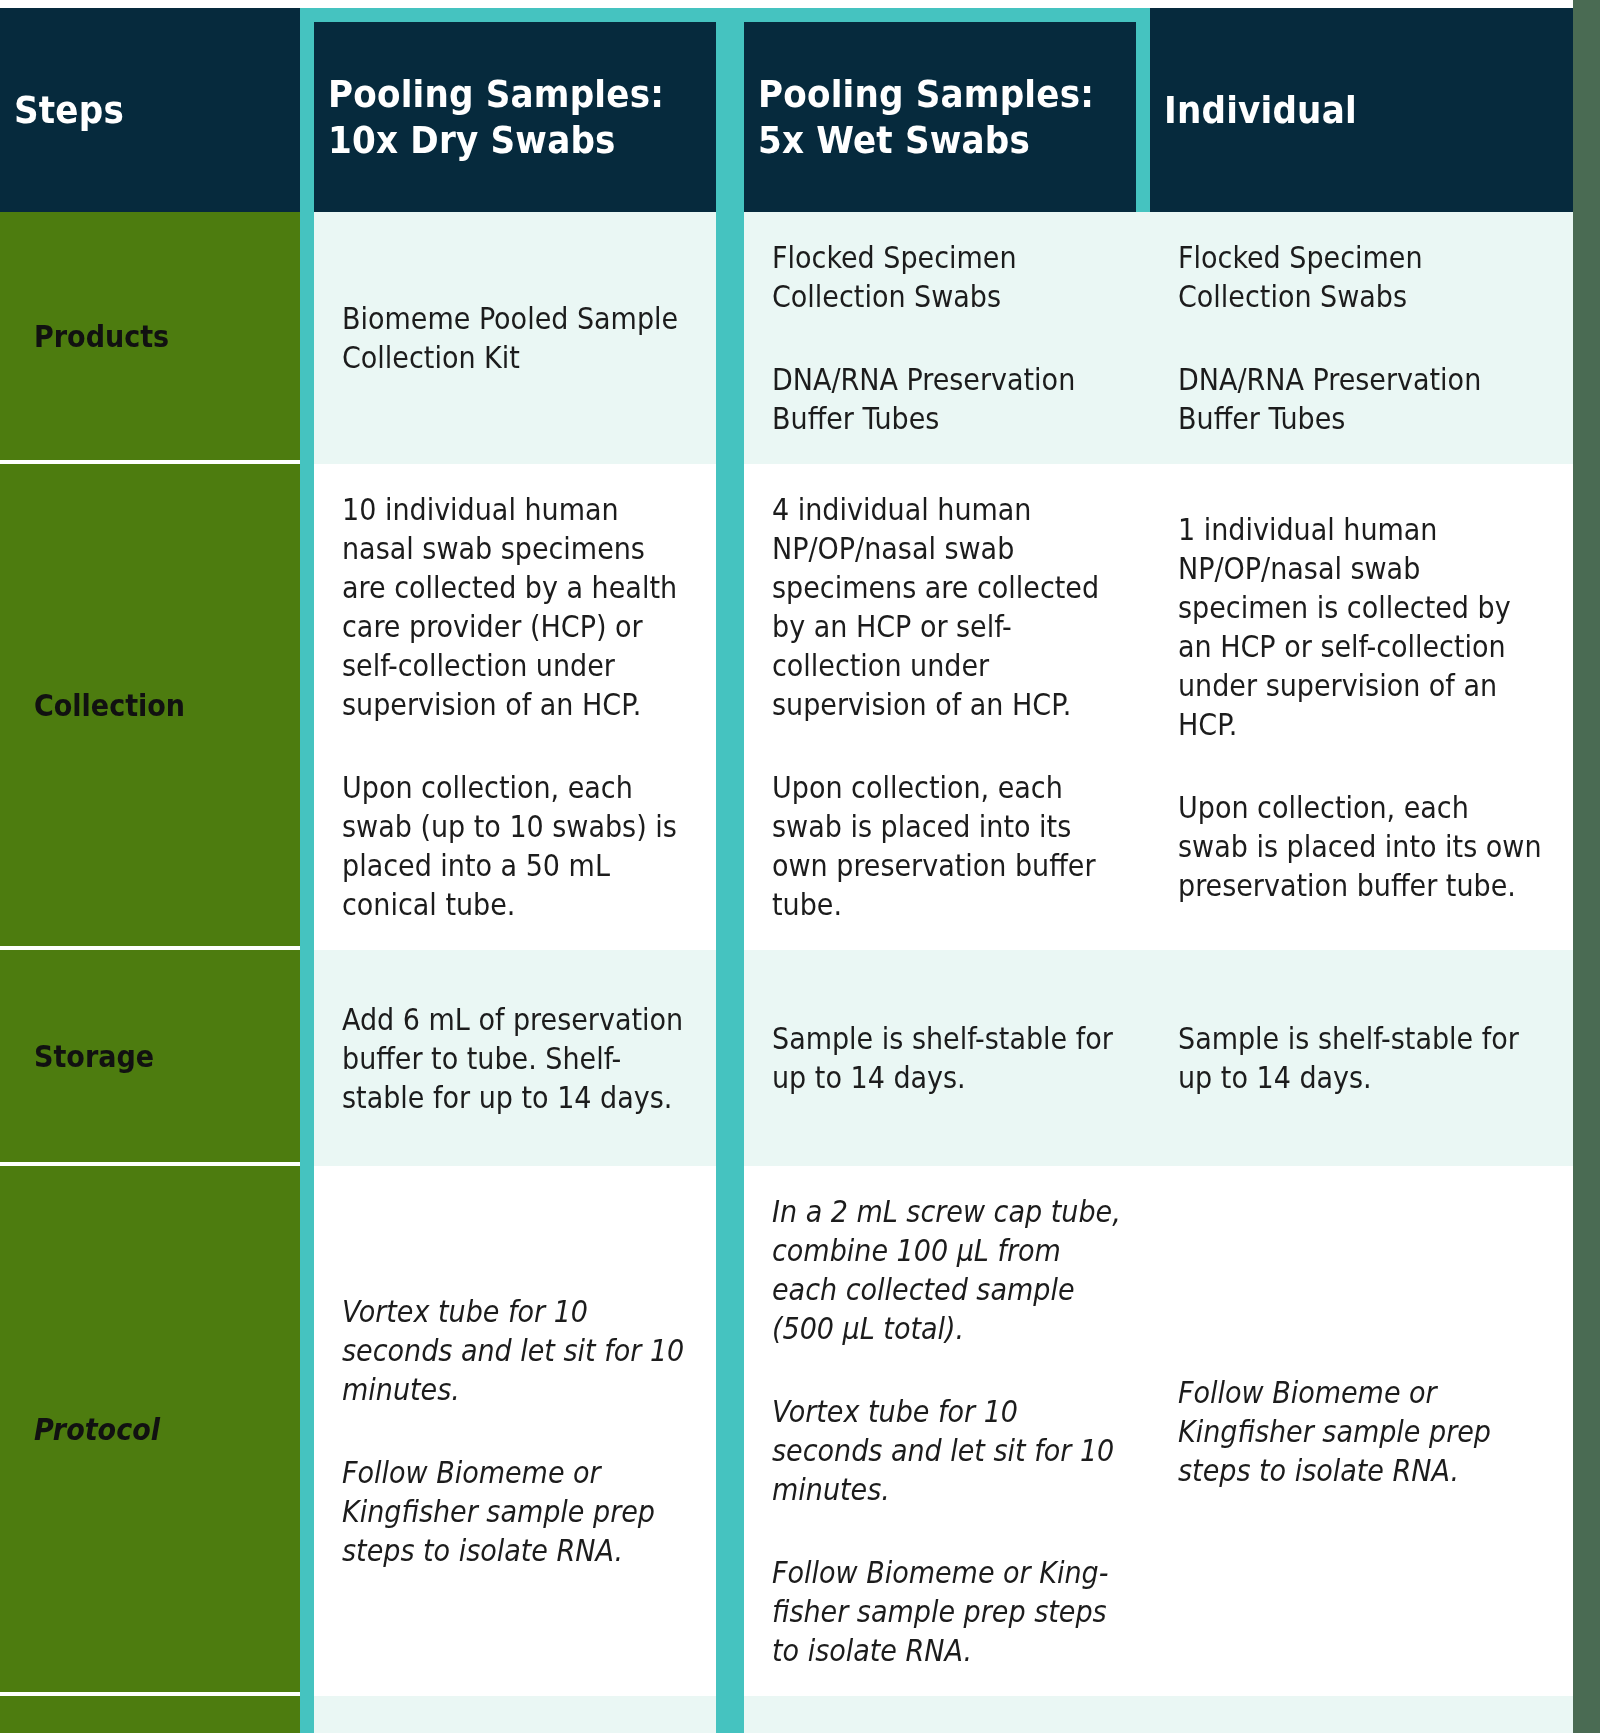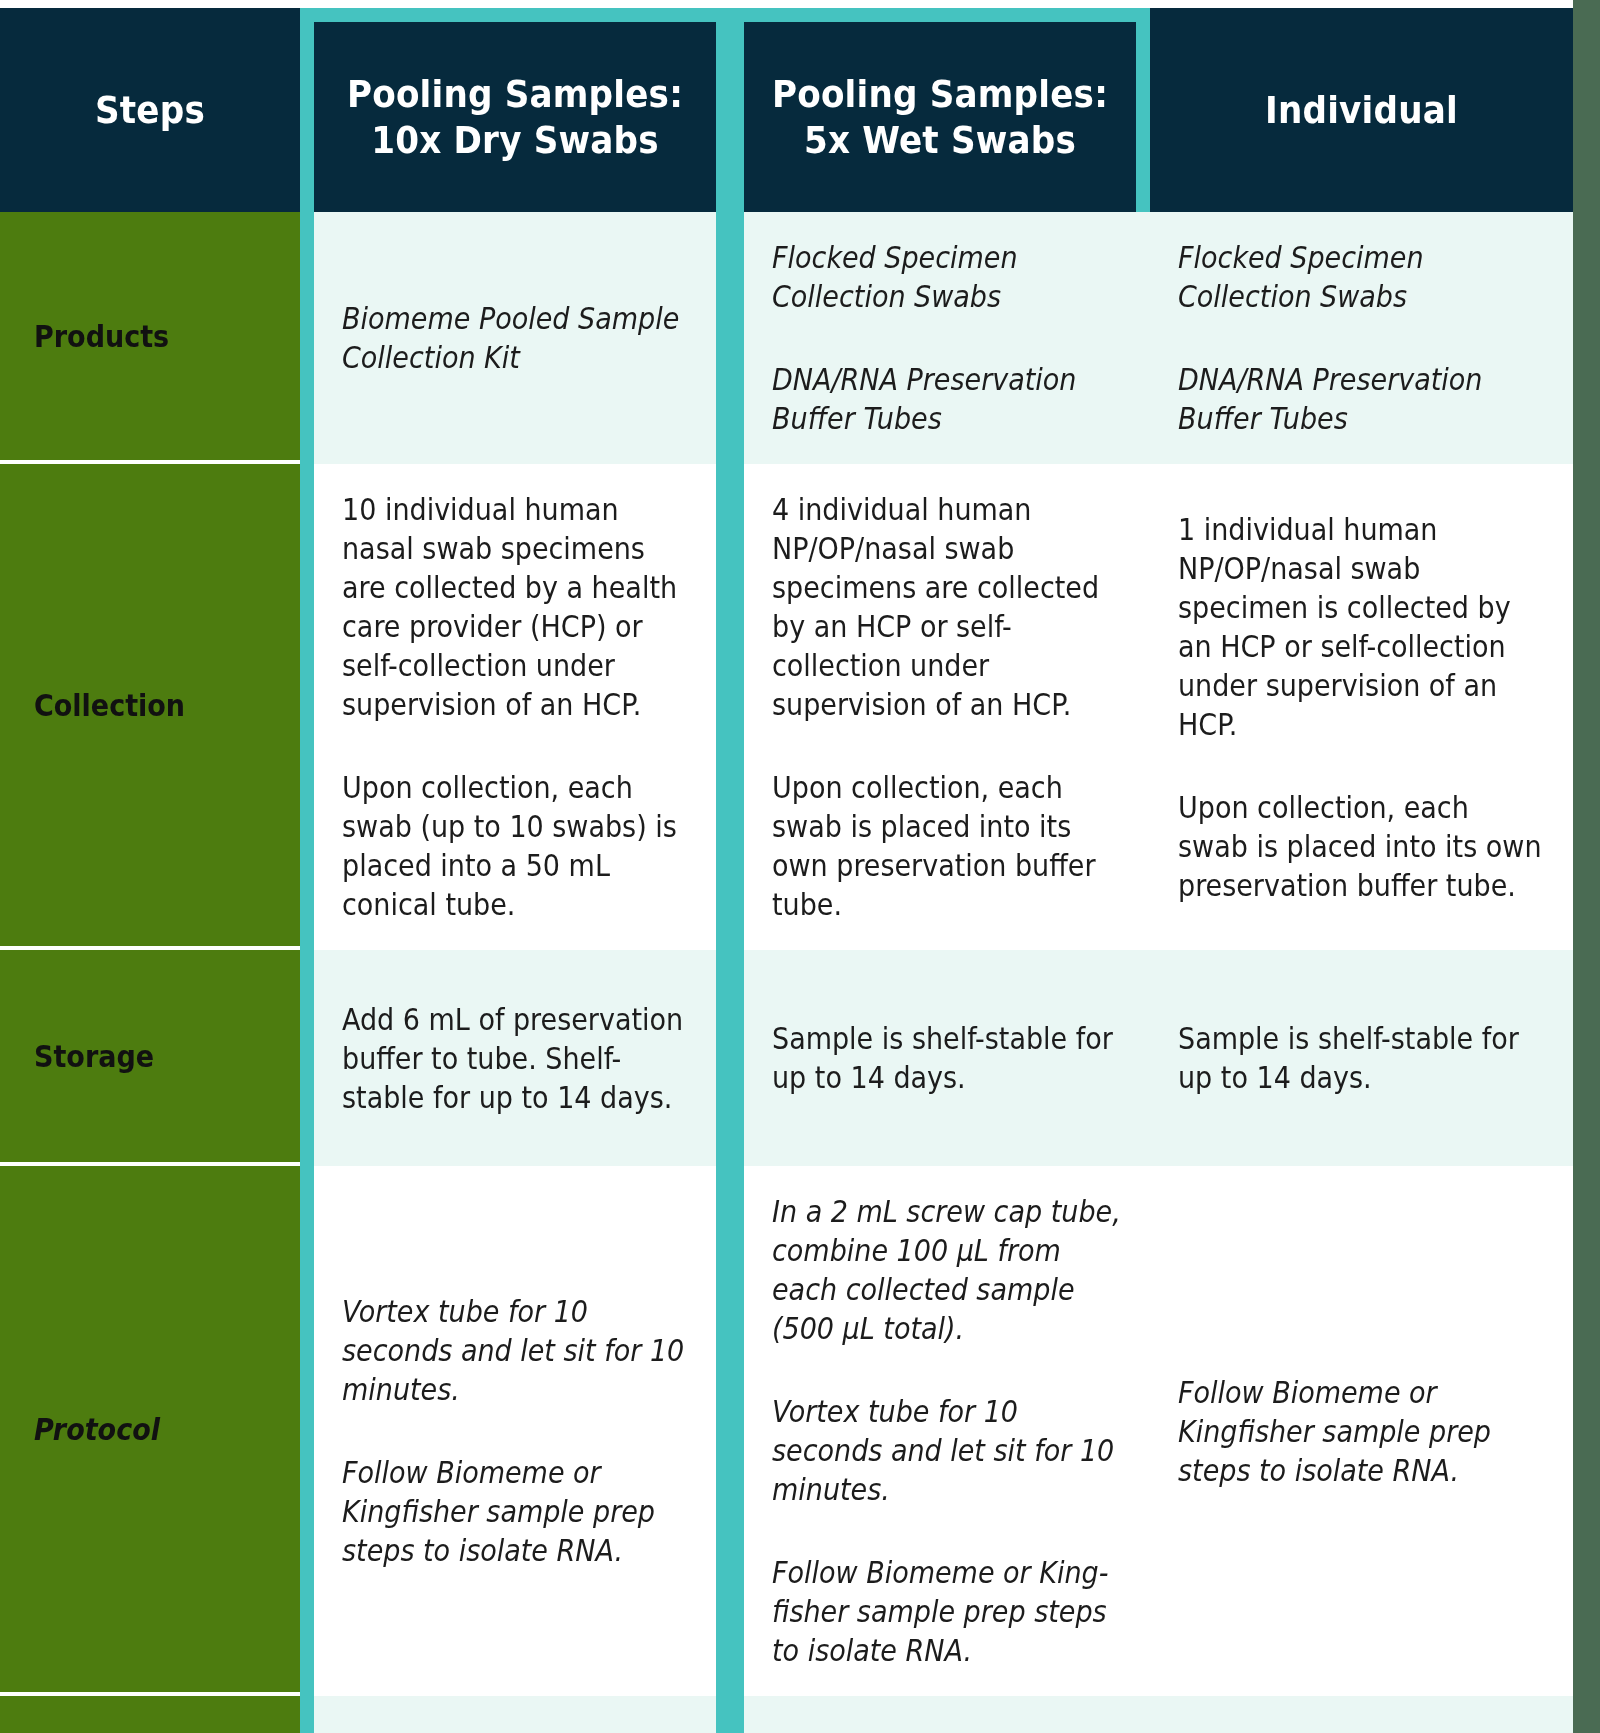--- a/index.html
+++ b/index.html
@@ -31,21 +31,21 @@
   col.c2{width:420px;}
   col.c3{width:423px;}
 
   
   thead th{
     background:#062a3d;
     color:#ffffff;
     font-size:38px;
     font-weight:bold;
     line-height:1.22;
-    text-align:center;
+    text-align:left;
     vertical-align:middle;
     height:190px;
     padding:0 14px;
     letter-spacing:.2px;
   }
   thead th.hl{
     border-left:14px solid #45c3c0;
     border-right:14px solid #45c3c0;
     border-top:14px solid #45c3c0;
     margin-top:36px;
@@ -88,21 +88,21 @@
   .p + .p{margin-top:44px;}
 
   
   tr.r-products td{height:176px;}
   tr.r-collection td{height:370px;}
   tr.r-storage td{height:160px;}
   tr.r-protocol td{height:430px;font-style:italic;}
   tr.r-pcr td{height:230px;}
 
   tr.r-collection td.cell,tr.r-protocol td.cell{vertical-align:middle;}
-  tr.r-products td.cell{vertical-align:middle;font-style:italic;}
+  tr.r-products td.cell{vertical-align:middle;}
 </style>
 </head>
 <body>
 
 <div id="page">
   <div class="canvas">
     <table class="tbl">
       <colgroup>
         <col class="c0">
           <col class="c1">

